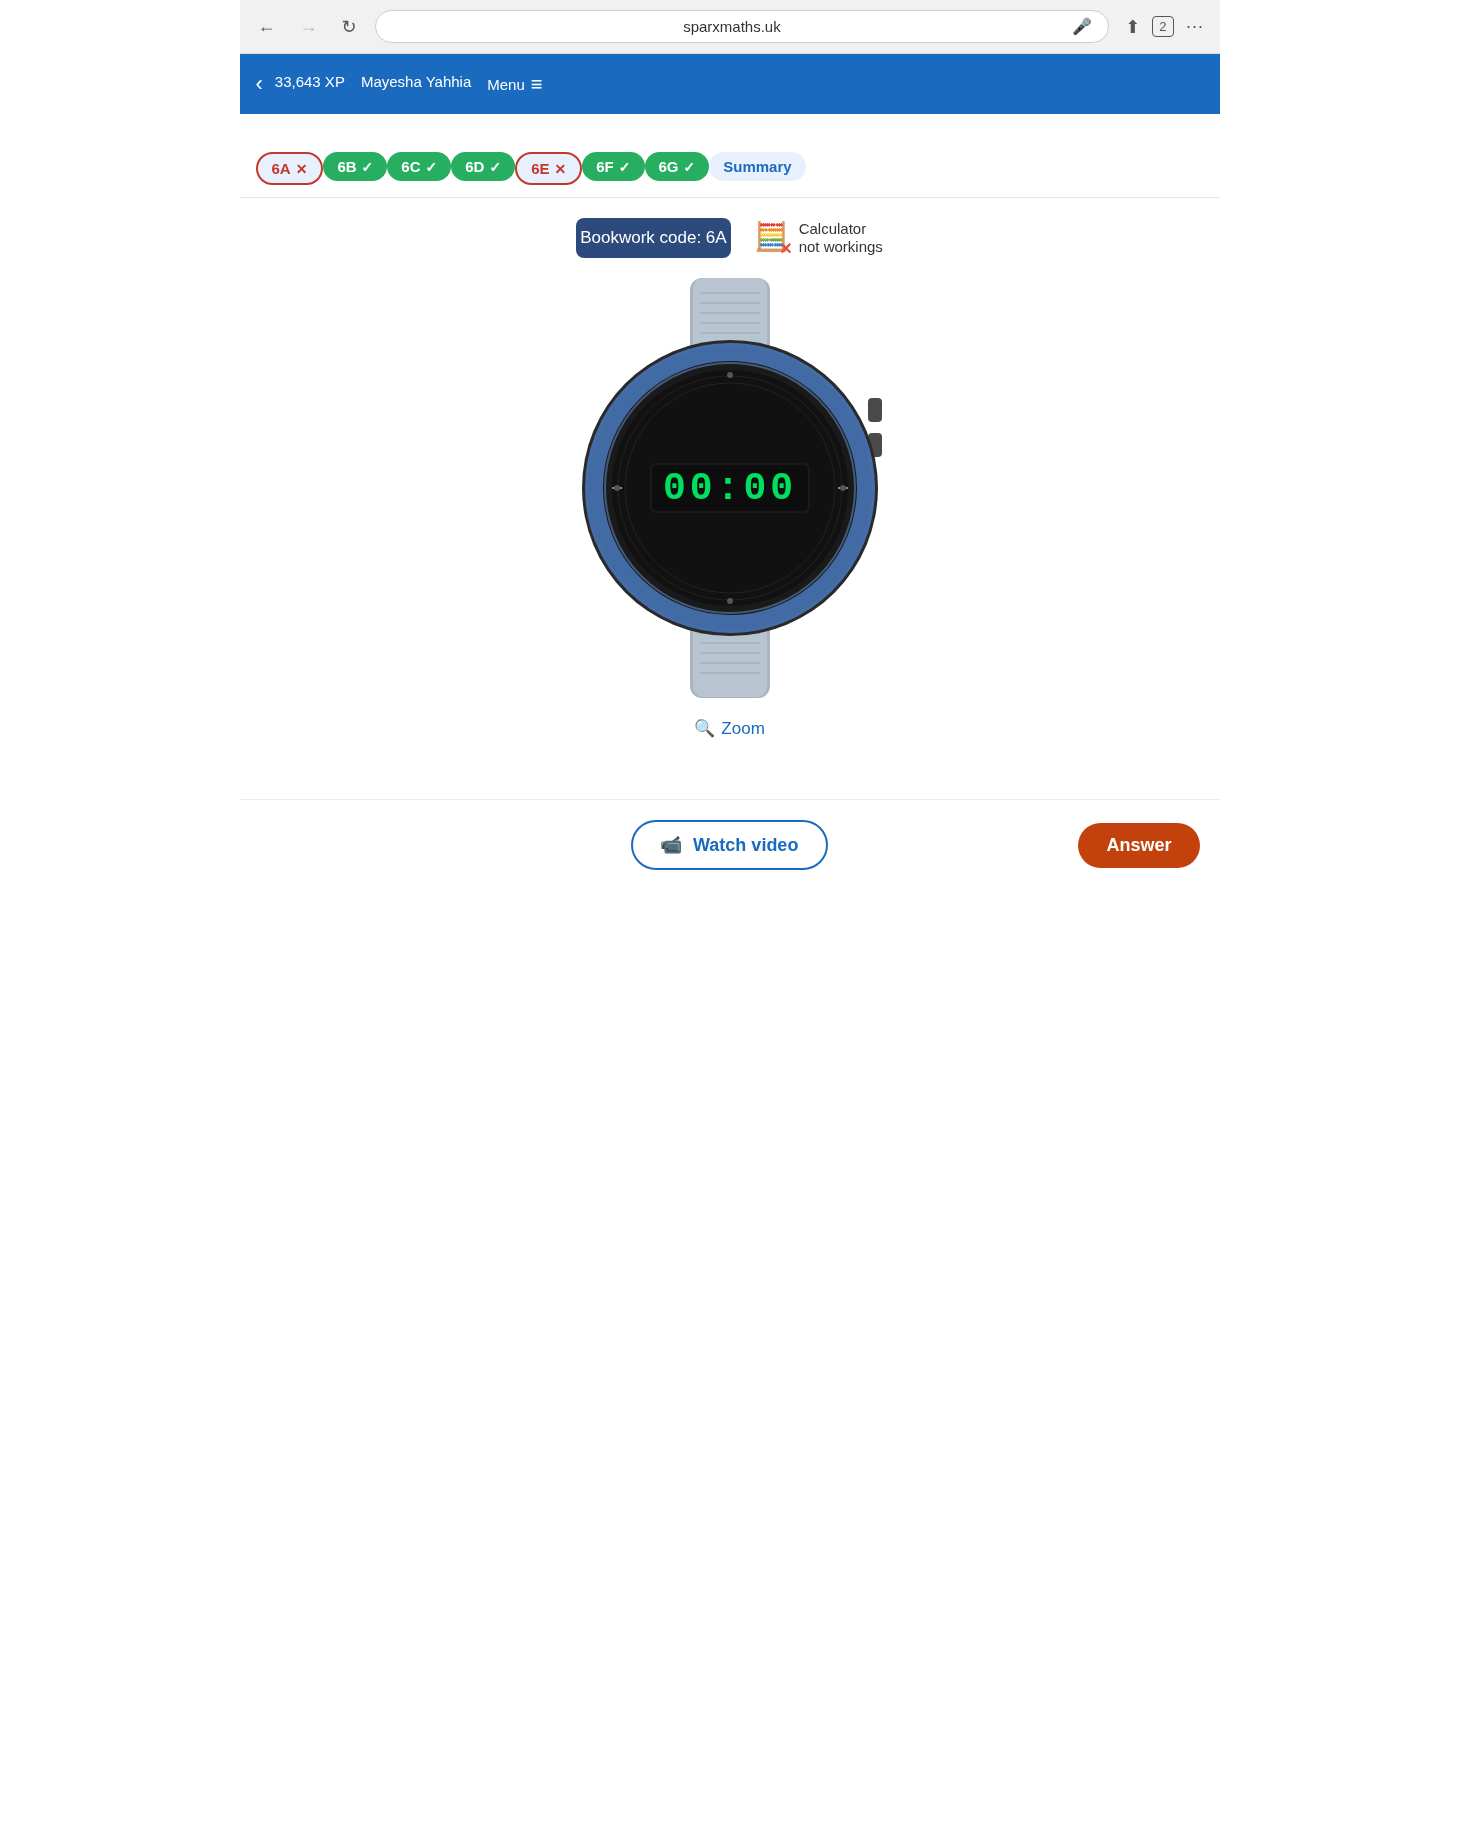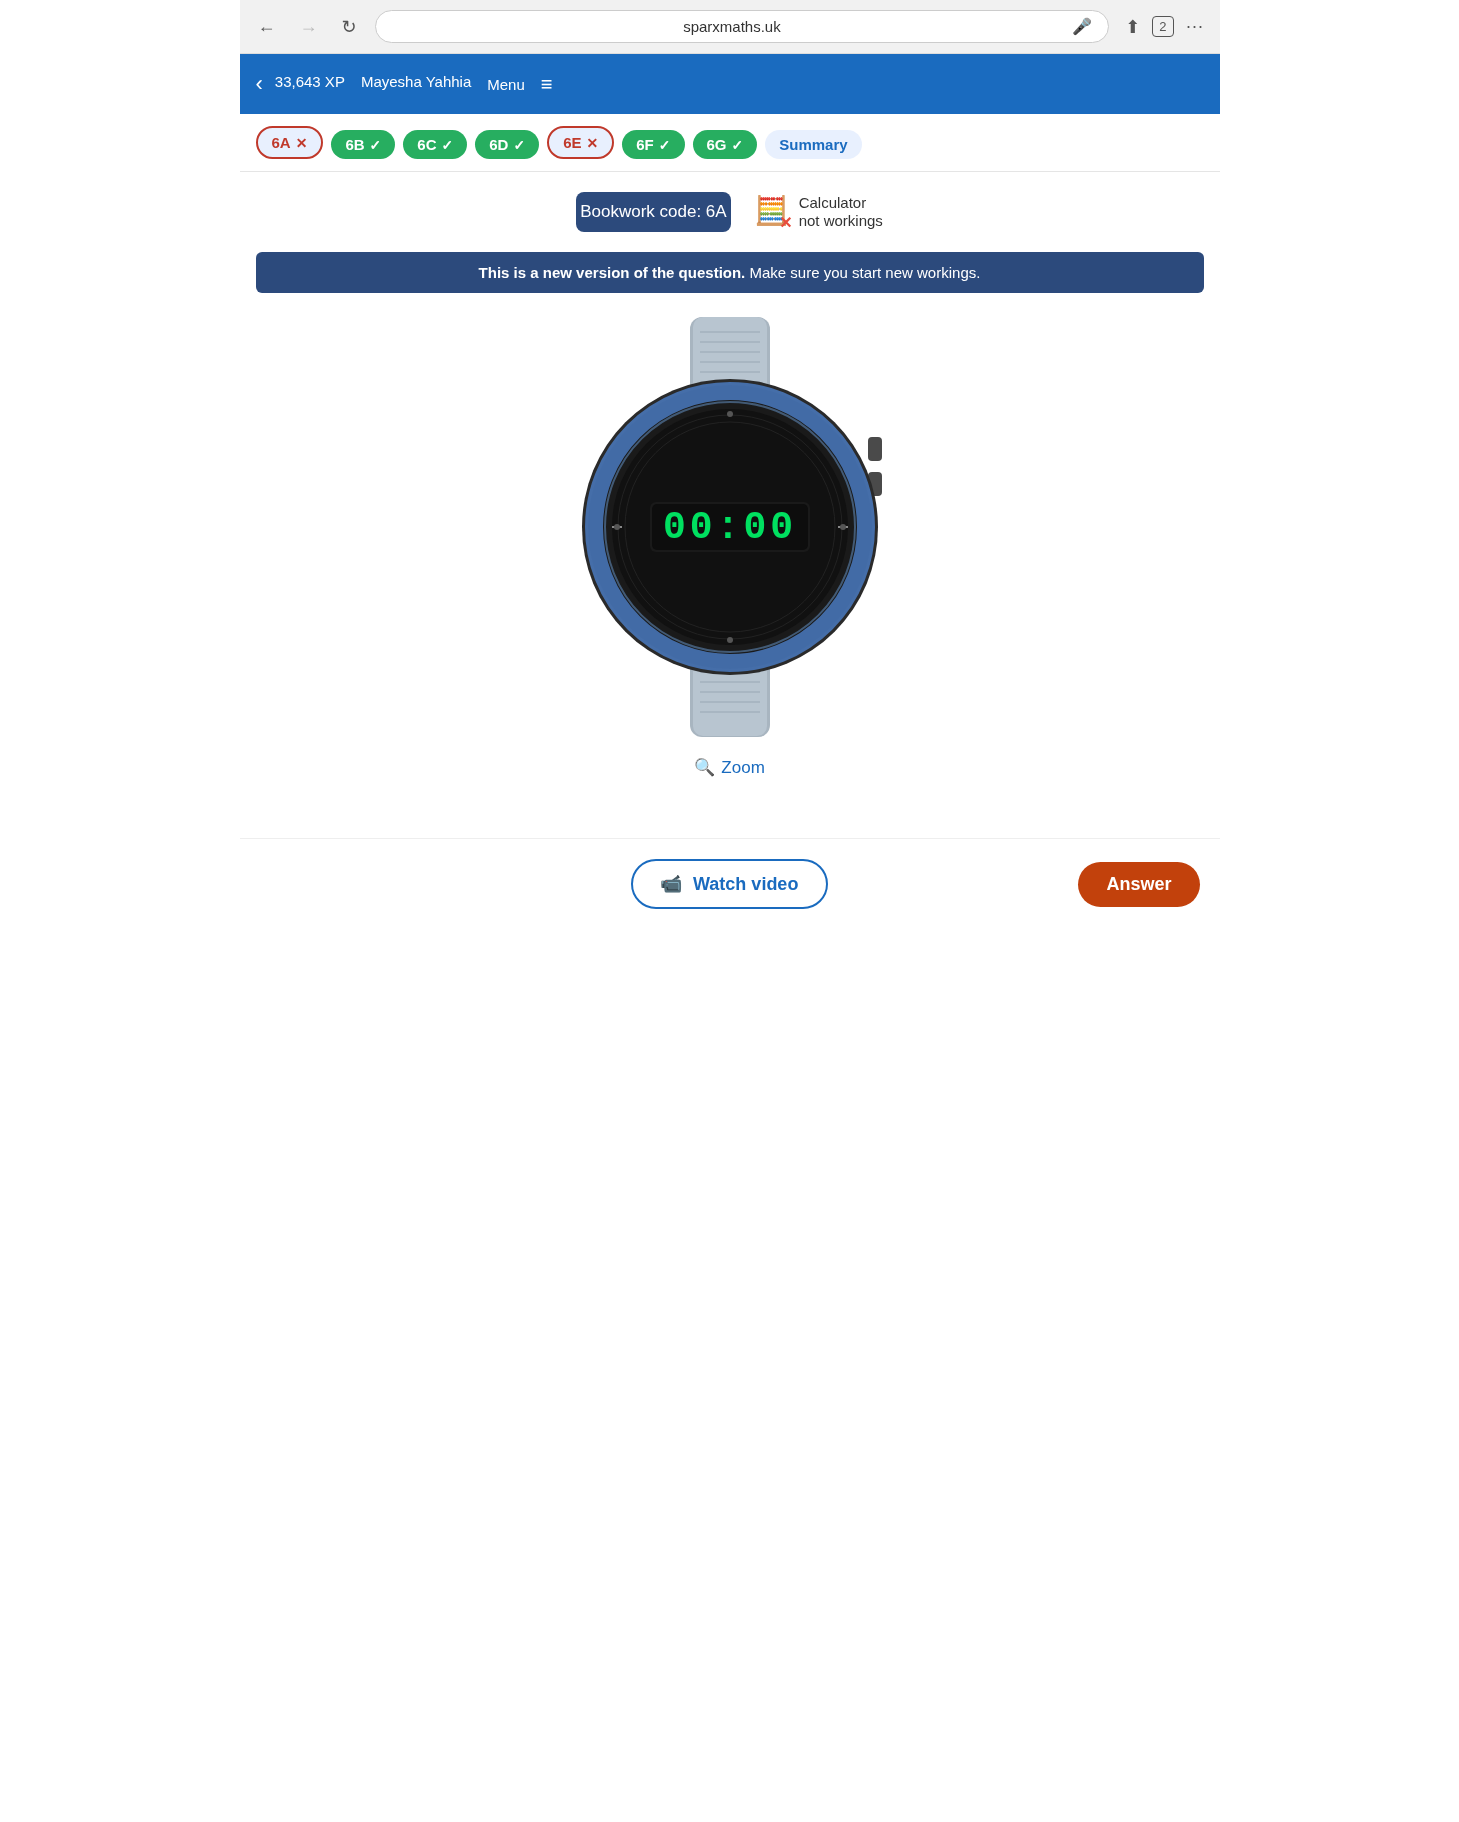--- a/index.html
+++ b/index.html
@@ -101,33 +101,33 @@
       font-size: 15px;
     }
     .menu-btn {
       color: white;
       font-size: 15px;
       background: none;
       border: none;
       cursor: pointer;
       display: flex;
       align-items: center;
-      gap: 16px;
+      gap: 6px;
     }
     .hamburger-icon { font-size: 20px; }
 
     
     .tab-nav {
       background: #fff;
       display: flex;
-      align-items: flex-end;
+      align-items: flex-start;
       padding: 12px 16px;
-      gap: 8px;
       border-bottom: 1px solid #e5e5e5;
       overflow-x: auto;
+      margin-top: 26px;
     }
     .tab-item {
       display: flex;
       align-items: center;
       gap: 5px;
       padding: 6px 14px;
       border-radius: 20px;
       font-size: 15px;
       font-weight: 600;
       cursor: pointer;
@@ -354,24 +354,20 @@
         <span class="calc-icon">🧮</span>
         <span class="calc-x-overlay">✕</span>
       </div>
       <div class="calc-text">
         <div>Calculator</div>
         <div>not workings</div>
       </div>
     </div>
   </div>
 
-  <div class="notice-banner">
-    <strong>This is a new version of the question.</strong>
-    <span> Make sure you start new workings.</span>
-  </div>
 
 
   <div class="watch-container">
     <svg class="watch-svg" viewBox="0 0 340 420" xmlns="http://www.w3.org/2000/svg">
 
       <rect x="130" y="0" width="80" height="85" rx="12" fill="#a8b5c0"></rect>
       <rect x="133" y="0" width="74" height="82" rx="10" fill="#b8c5d0"></rect>
 
       <line x1="140" y1="15" x2="200" y2="15" stroke="#9aa8b5" stroke-width="1.5" opacity="0.7"></line>
       <line x1="140" y1="25" x2="200" y2="25" stroke="#9aa8b5" stroke-width="1.5" opacity="0.7"></line>

